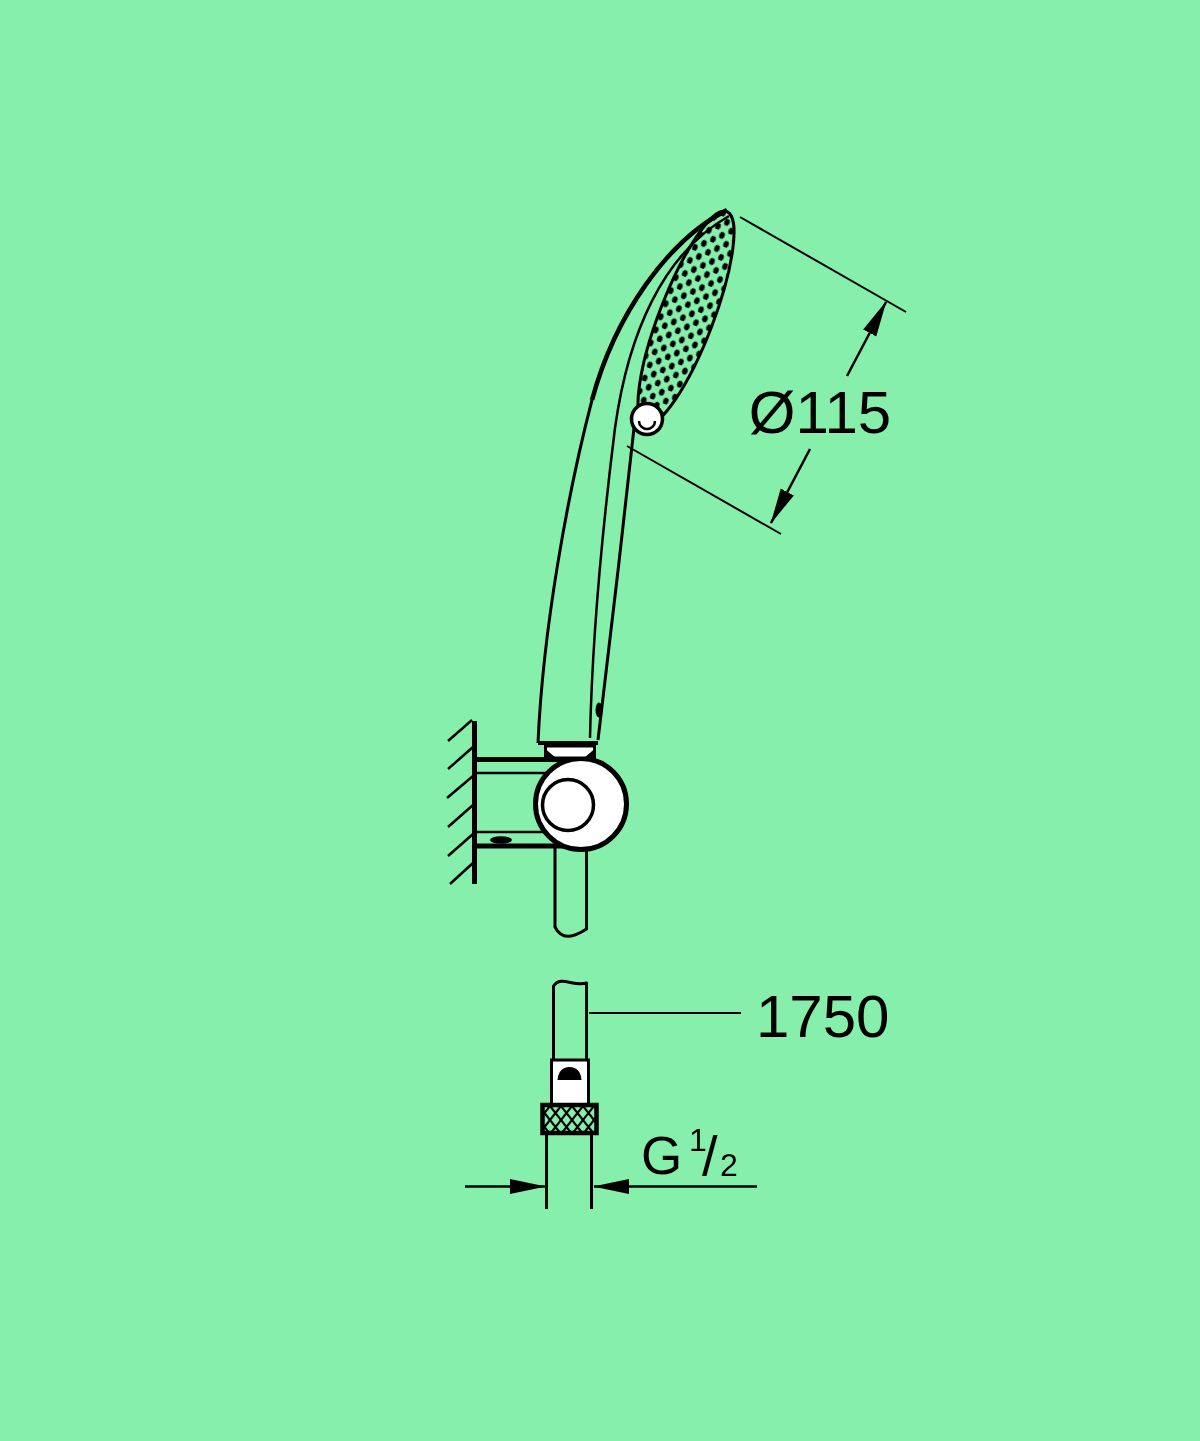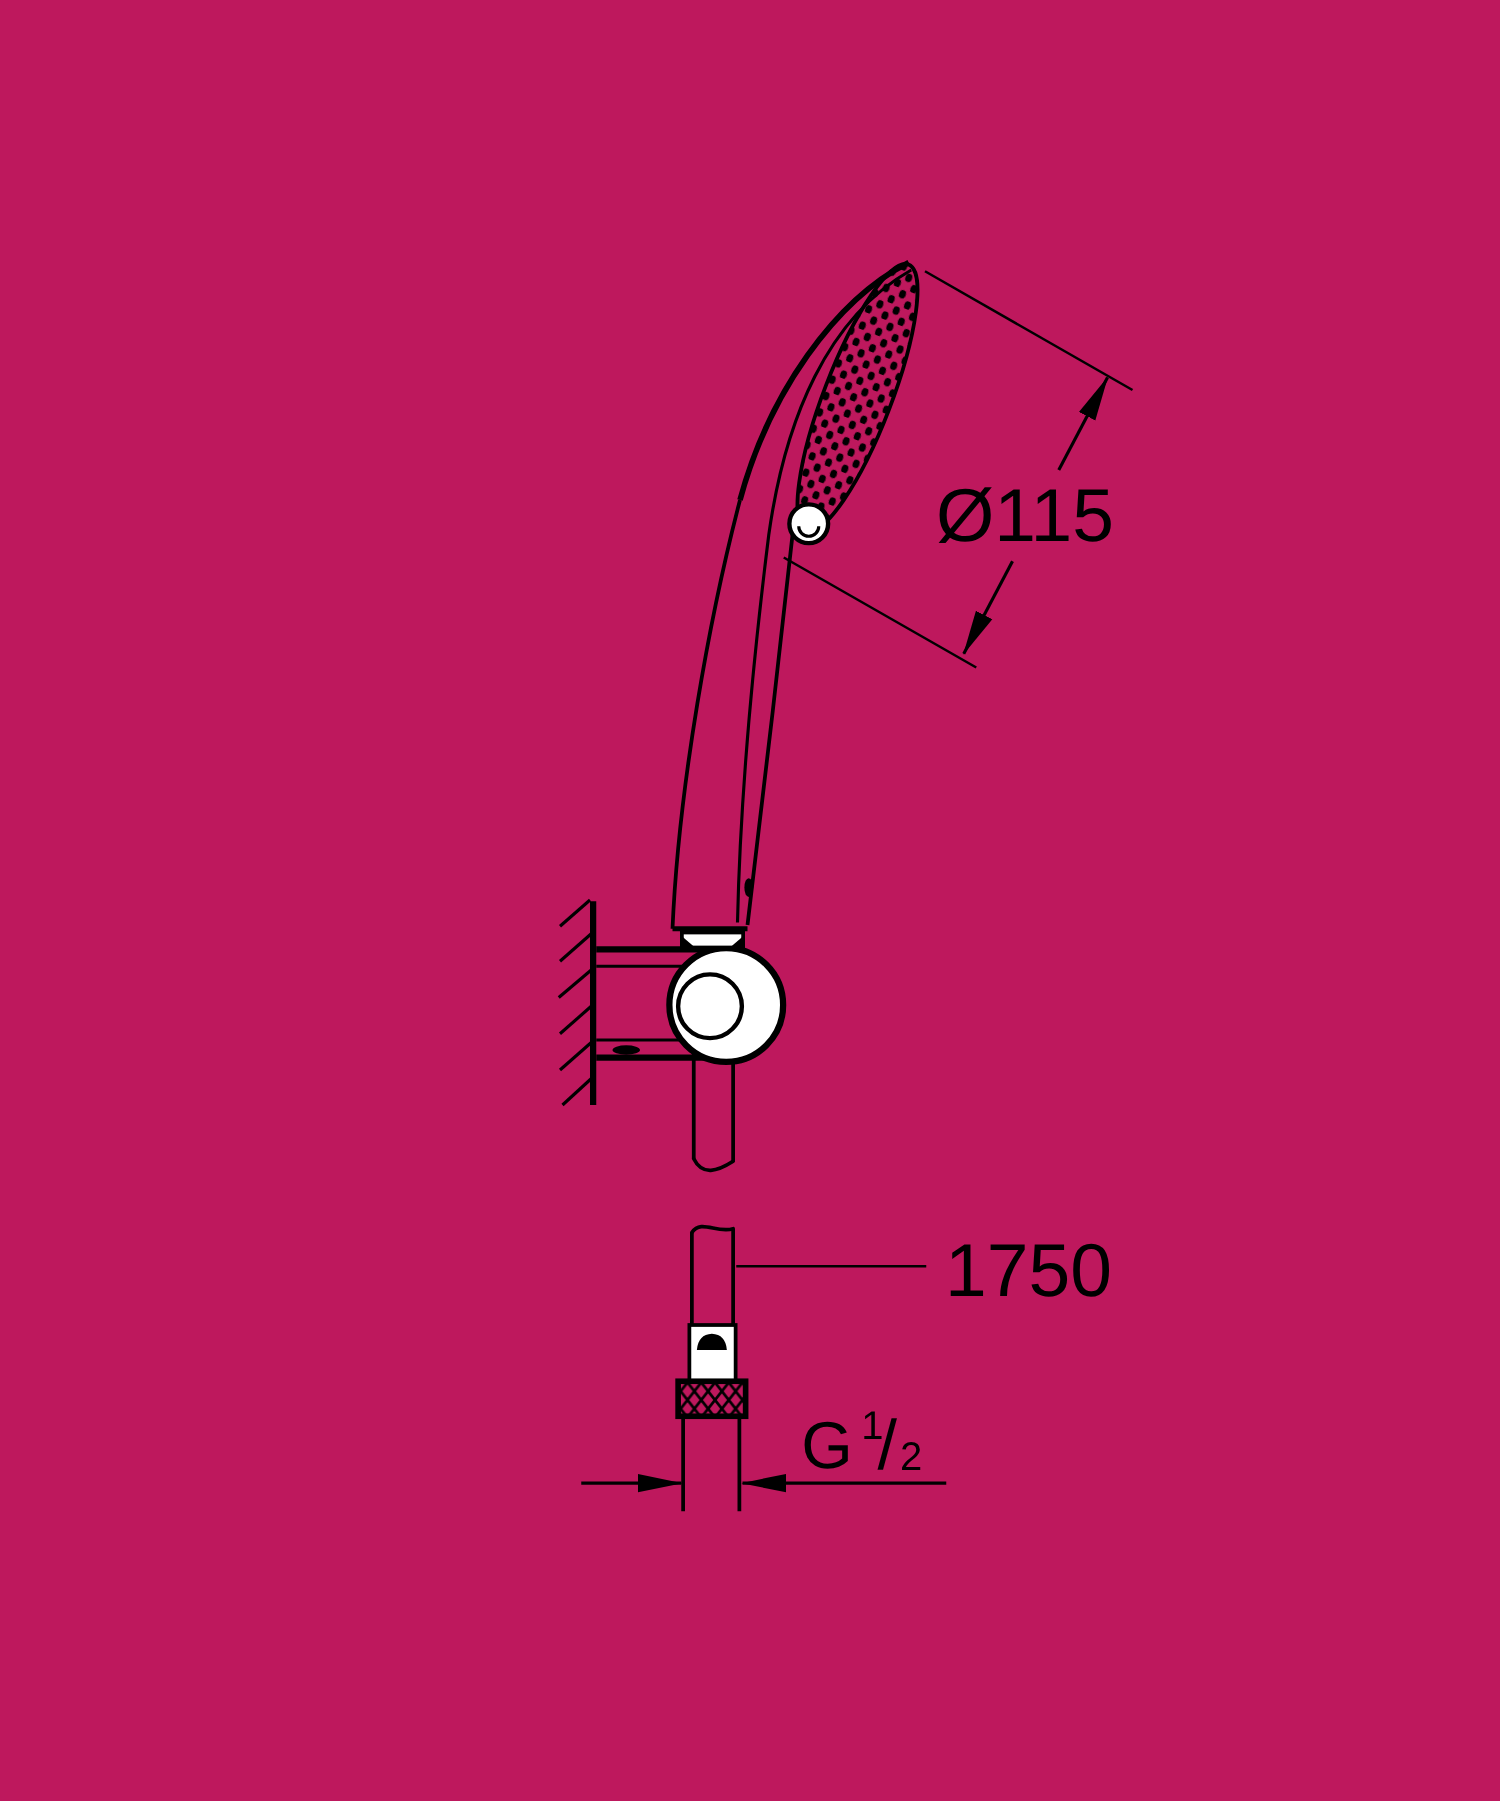--- a/index.html
+++ b/index.html
@@ -4,21 +4,21 @@
 <style>
   html, body {
     margin: 0;
     padding: 0;
     background: #ffffff;
   }
   .stage {
     position: relative;
     width: 1200px;
     height: 1441px;
-    background: #be185d;
+    background: #86efac;
     overflow: hidden;
   }
   svg { display: block; }
   .dim-text {
     font-family: "Liberation Sans", sans-serif;
     fill: #000000;
   }
   .t-main { font-size: 60px; }
   .t-g    { font-size: 53px; }
   .t-frac { font-size: 32px; }

